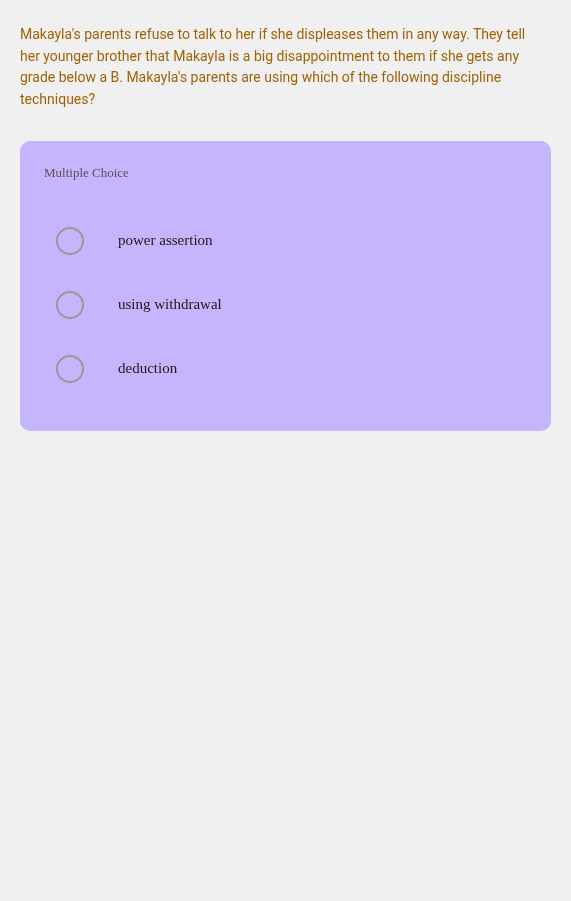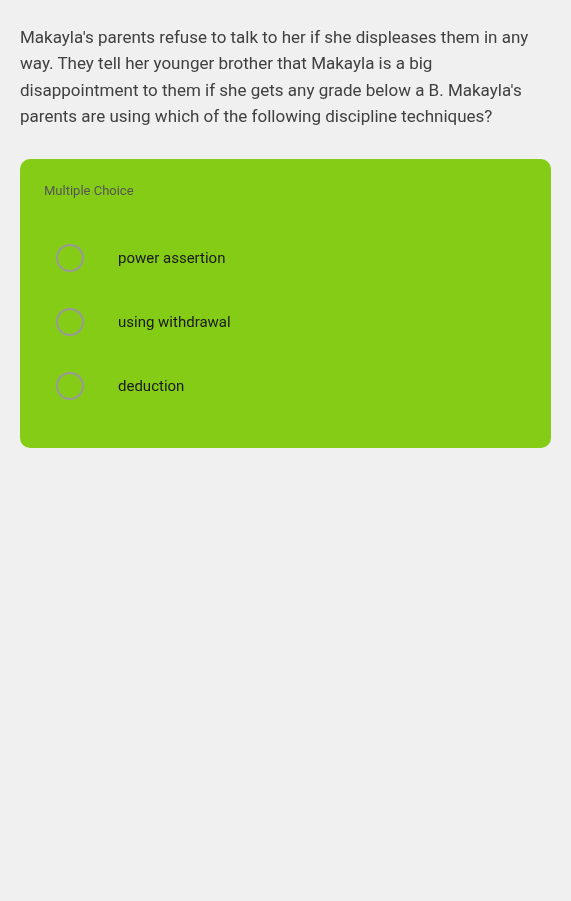--- a/index.html
+++ b/index.html
@@ -17,32 +17,33 @@
     }
 
     .page-container {
       width: 571px;
       min-height: 901px;
       background-color: #f0f0f0;
       padding: 24px 20px 24px 20px;
     }
 
     .question-text {
-      font-size: 17px;
+      font-size: 14px;
       line-height: 1.55;
-      color: #404040;
+      color: #a16207;
       margin-bottom: 30px;
       padding-right: 10px;
     }
 
     .question-card {
-      background-color: #84cc16;
+      background-color: #c4b5fd;
       border-radius: 10px;
       padding: 24px 20px 30px 20px;
       margin-top: 10px;
+      font-family: Liberation Serif, serif;
     }
 
     .multiple-choice-label {
       font-size: 13px;
       color: #555;
       margin-bottom: 28px;
       padding-left: 4px;
     }
 
     .options-list {

